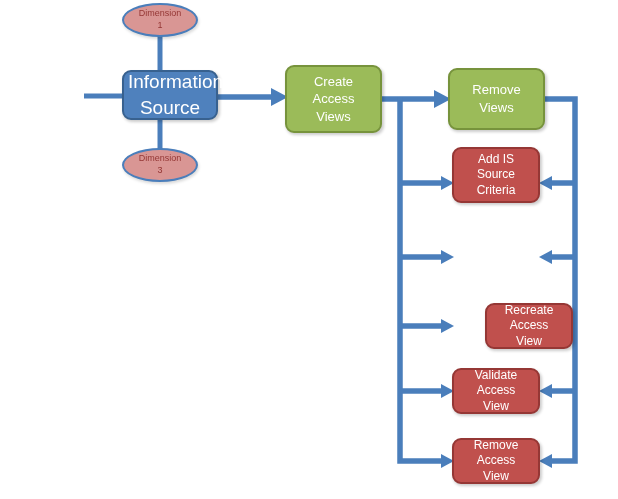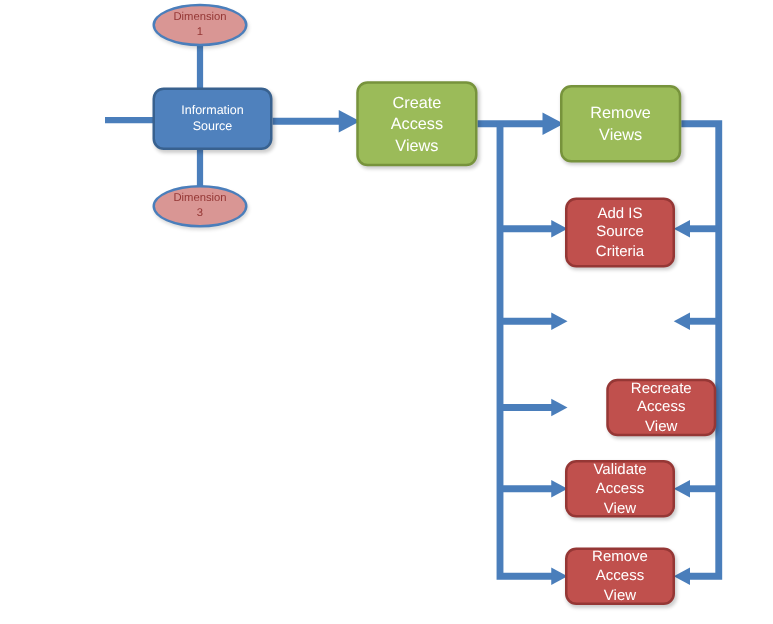--- a/index.html
+++ b/index.html
@@ -23,21 +23,21 @@
     align-items: center;
     justify-content: center;
     text-align: center;
     color: #ffffff;
   }
   .rect {
     border-radius: 9px;
     border: 2px solid;
     box-shadow: 1.5px 2px 3px rgba(0,0,0,0.20);
   }
-  .blue  { background: var(--blue-fill, #4f81bd);  border-color: var(--blue-border, #38618f);  font-size: 10px; line-height: 1.35; justify-content: flex-end; }
+  .blue  { background: var(--blue-fill, #4f81bd);  border-color: var(--blue-border, #38618f);  font-size: 19px; line-height: 1.35; justify-content: flex-end; }
   .green { background: var(--green-fill, #9bbb59); border-color: var(--green-border, #77933c); font-size: 13px; line-height: 1.35; }
   .red   { background: var(--red-fill, #c0504d);   border-color: var(--red-border, #953735);   font-size: 12px; line-height: 1.3; }
   .ellipse {
     background: var(--pink-fill, #d99694);
     border: 2px solid var(--pink-border, #4a7ebb);
     border-radius: 50%;
     color: var(--pink-text, #943634);
     font-size: 9px;
     line-height: 1.3;
     box-shadow: 1px 2px 3px rgba(0,0,0,0.15);
@@ -46,21 +46,21 @@
   .green span { display: block; width: 64px; margin: 0 auto; }
   .red   span { display: block; width: 66px; margin: 0 auto; }
   .ellipse span { display: block; width: 46px; margin: 0 auto; }
 
   #n-dim1   { left: 122px; top: 3px;   width: 76px; height: 34px; }
   #n-dim2   { left: 6px;   top: 78px;  width: 80px; height: 36px; }
   #n-dim3   { left: 122px; top: 148px; width: 76px; height: 34px; justify-content: center; }
   #n-info   { left: 122px; top: 70px;  width: 96px; height: 50px; }
   #n-create { left: 285px; top: 65px;  width: 97px; height: 68px; }
   #n-access { left: 448px; top: 68px;  width: 97px; height: 62px; }
-  #n-a0 { left: 452px; top: 158px; width: 88px; height: 56px; }
+  #n-a0 { left: 452px; top: 147px; width: 88px; height: 56px; }
   #n-a1 { left: 452px; top: 228px; width: 88px; height: 58px; }
   #n-a2 { left: 452px; top: 303px; width: 88px; height: 46px; margin-left: 33px; }
   #n-a3 { left: 452px; top: 368px; width: 88px; height: 46px; }
   #n-a4 { left: 452px; top: 438px; width: 88px; height: 46px; }
 </style>
 </head>
 <body>
 
 <div class="stage">
 

